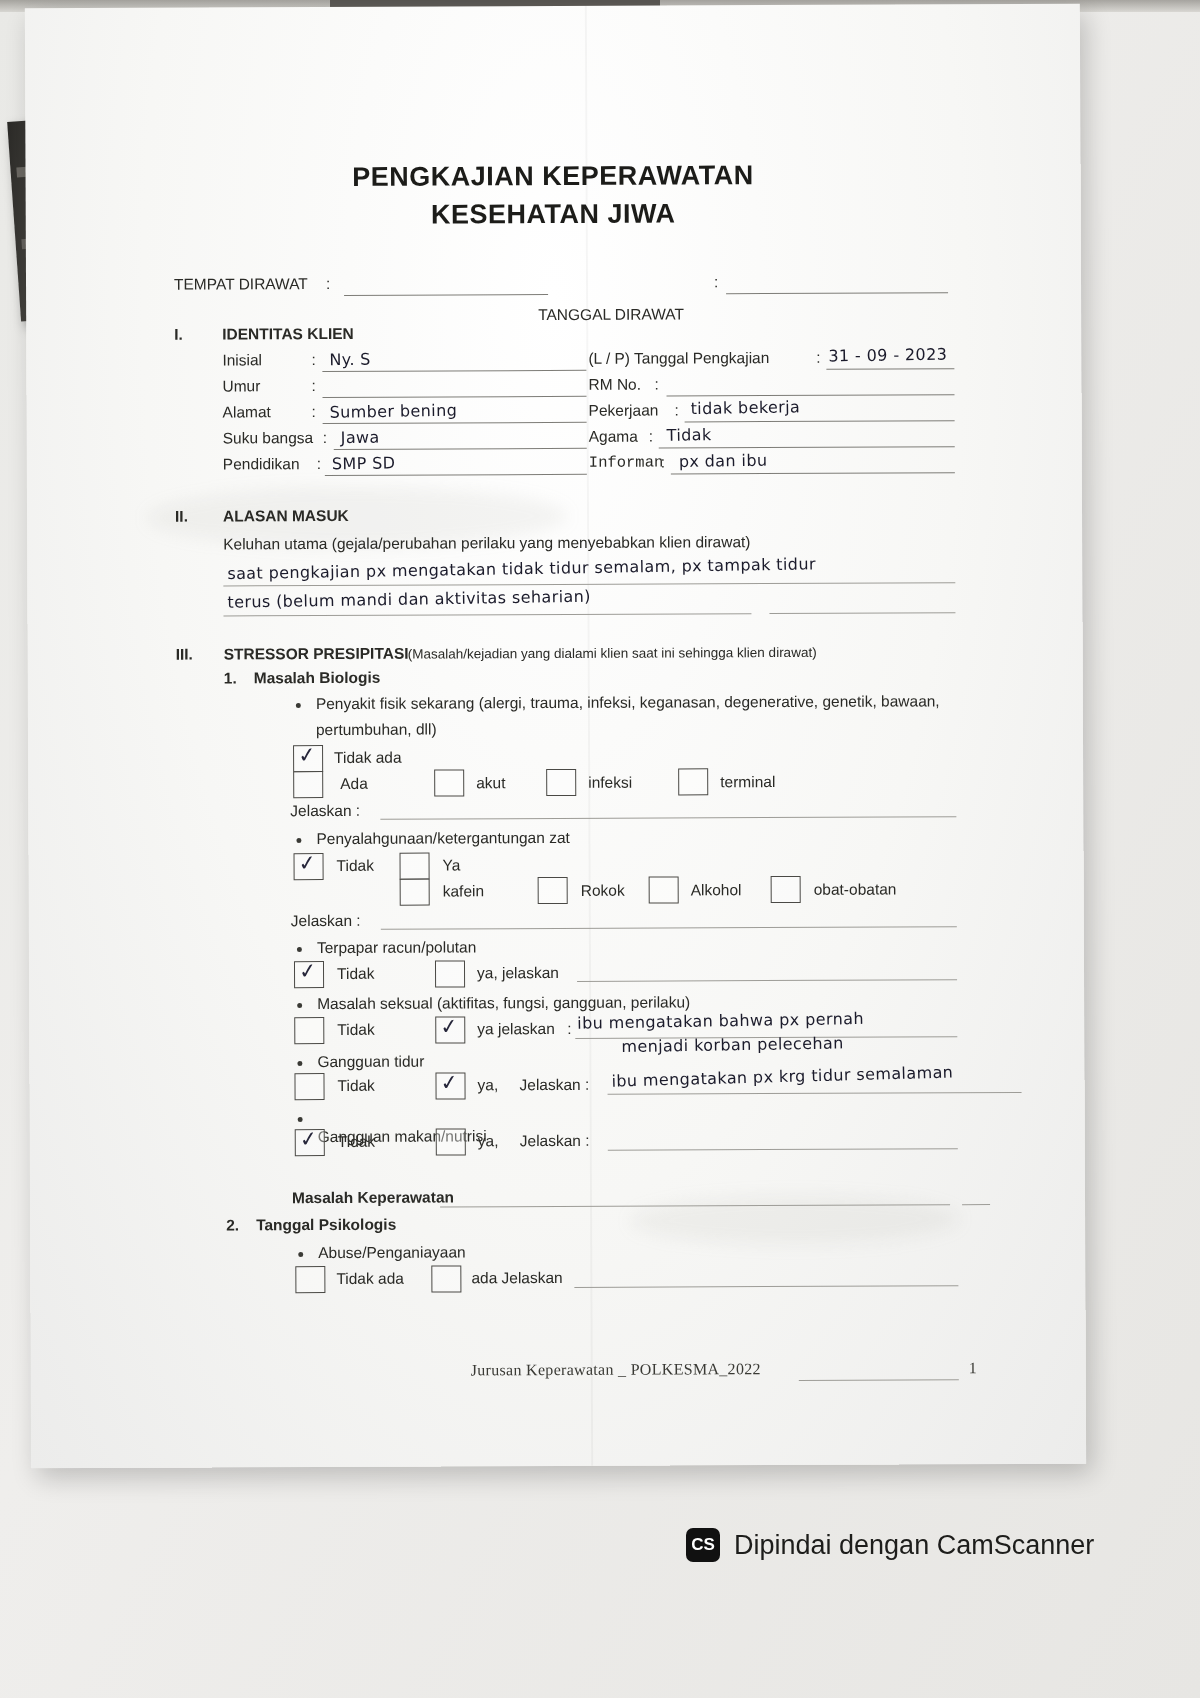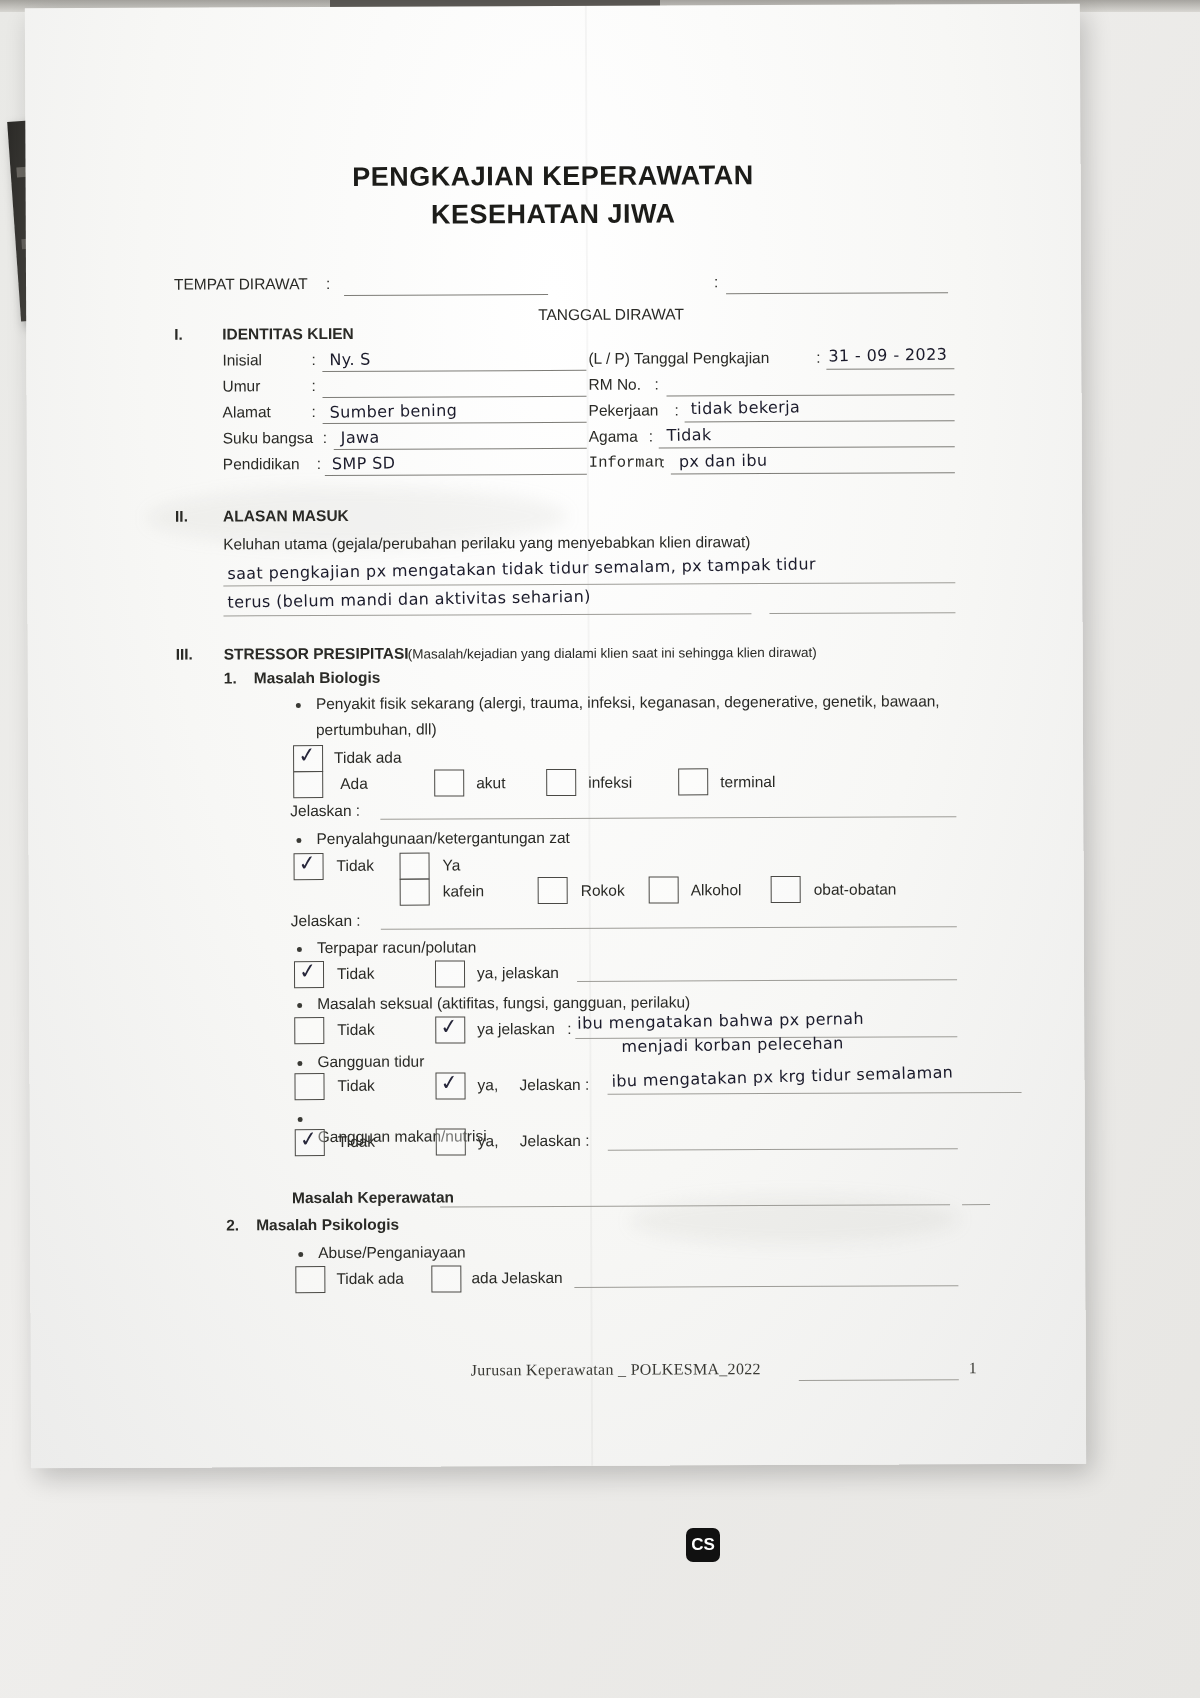--- a/index.html
+++ b/index.html
@@ -335,36 +335,37 @@
       <div class="ln" style="left:490px; top:1126px;">Jelaskan  :</div>
       <div class="rule soft" style="left:578px; top:1144px; width:350px;"></div>
       <div class="hw" style="left:584px; top:1124px;"></div>
 
       <div class="ln b" style="left:262px; top:1182px;">Masalah Keperawatan</div>
       <div class="rule soft" style="left:410px; top:1200px; width:510px;"></div>
       <div class="rule soft" style="left:932px; top:1200px; width:28px;"></div>
       <div class="hw" style="left:416px; top:1180px;"></div>
 
       <div class="ln b" style="left:196px; top:1209px;">2.</div>
-      <div class="ln b" style="left:226px; top:1209px;">Masalah Psikologis</div>
+      <div class="ln b" style="left:226px; top:1209px;">Tanggal Psikologis</div>
 
       <div class="bullet" style="left:268px; top:1245px;"></div>
       <div class="ln" style="left:288px; top:1237px;">Abuse/Penganiayaan</div>
 
       <div class="cb" style="left:265px; top:1259px;"></div>
       <div class="ln" style="left:306px; top:1263px;">Tidak ada</div>
       <div class="cb" style="left:401px; top:1259px;"></div>
       <div class="ln" style="left:441px; top:1263px;">ada Jelaskan</div>
       <div class="rule soft" style="left:544px; top:1281px; width:384px;"></div>
       <div class="hw" style="left:550px; top:1261px;"></div>
 
       <div class="footer-txt" style="left:440px; top:1355px;">Jurusan Keperawatan _ POLKESMA_2022</div>
       <div class="rule soft" style="left:768px; top:1375px; width:160px;"></div>
       <div class="footer-txt" style="left:938px; top:1355px;">1</div>
 
     </div>
   </div>
 
   <div class="cs-bar">
     <div class="cs-logo">CS</div>
+    <div class="cs-text">Dipindai dengan CamScanner</div>
   </div>
 
 </div>
 
 </body></html>

